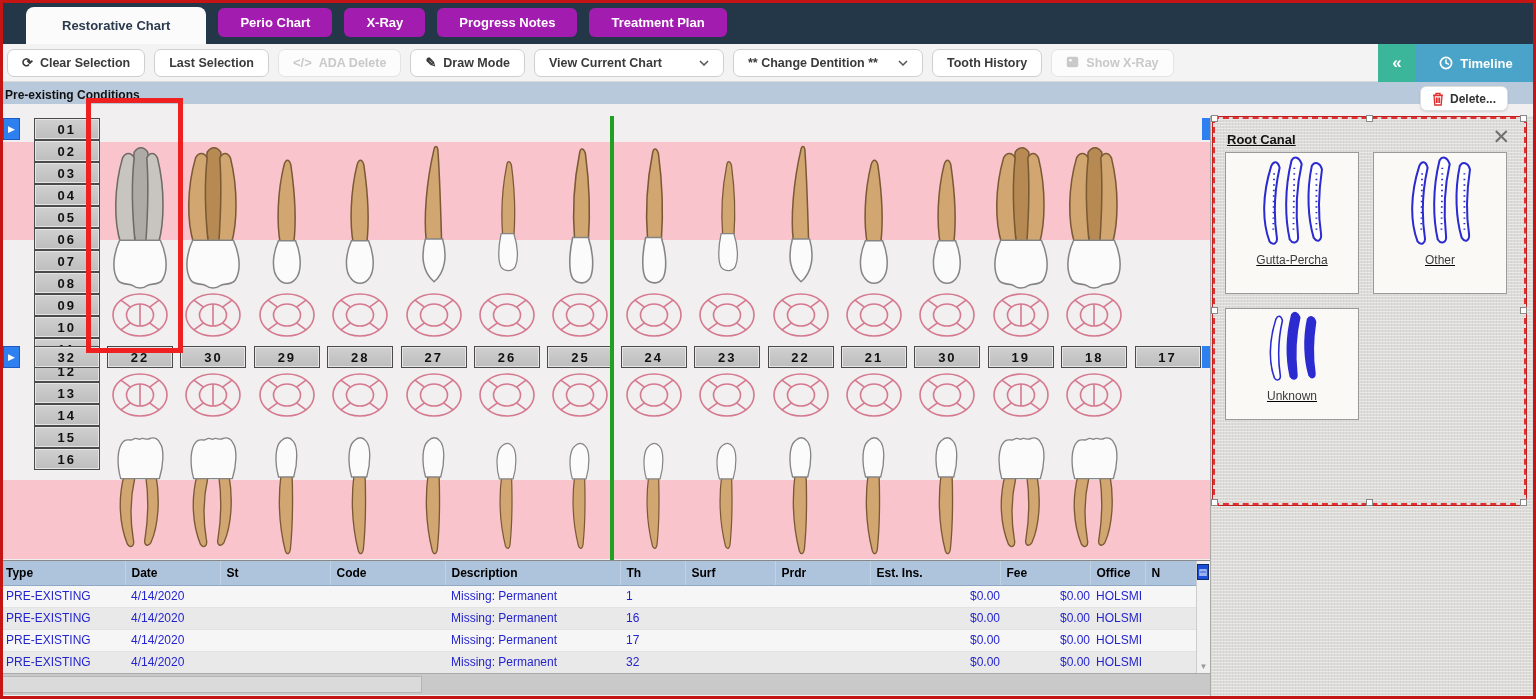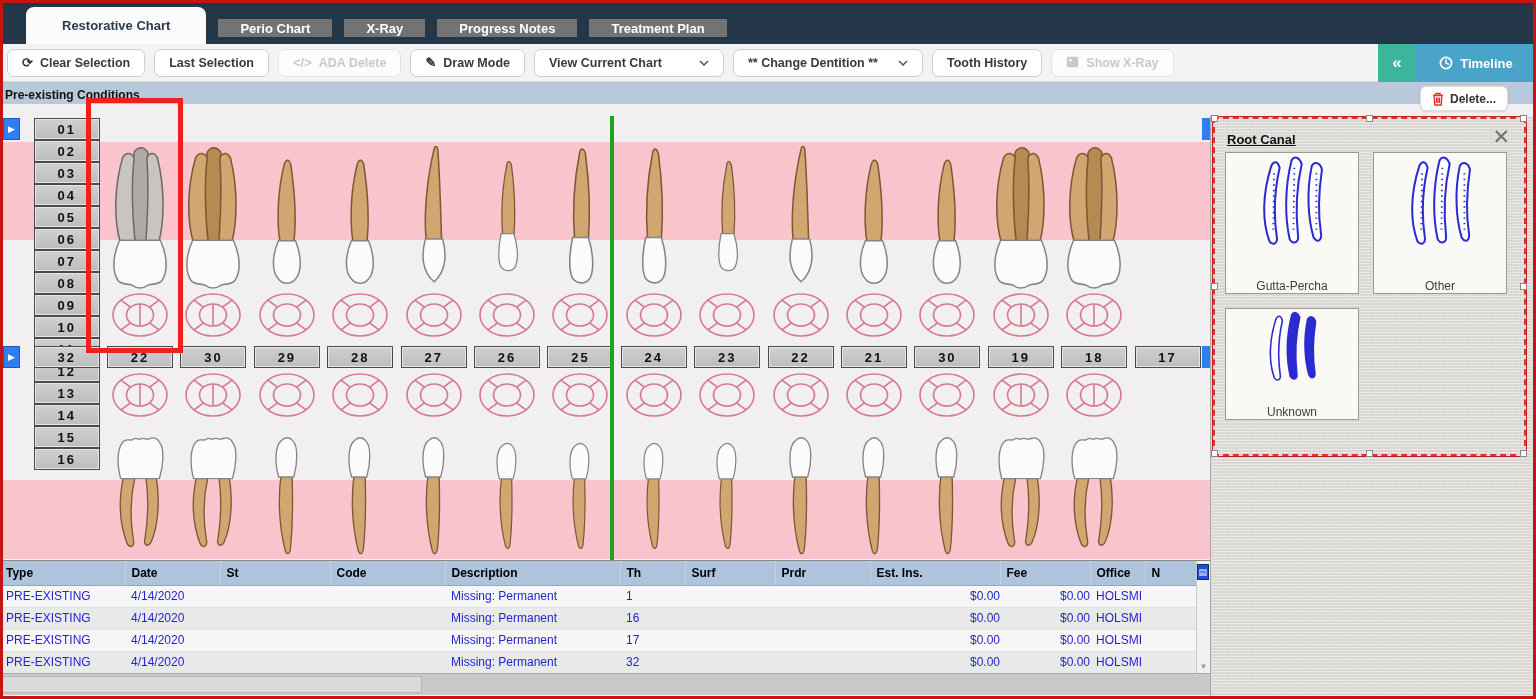--- a/index.html
+++ b/index.html
@@ -6,22 +6,22 @@
   html,body { width:1536px; height:699px; }
   body {
     position:relative; font-family:"Liberation Sans", sans-serif;
     background:#f1efef; overflow:hidden;
   }
   .frame { position:absolute; inset:0; border:3px solid #c41414; z-index:200; pointer-events:none; }
 
   
   .topbar { position:absolute; left:0; top:0; width:1536px; height:44px; background:#243748; }
   .tab-bar { position:absolute; left:26px; bottom:0; display:flex; align-items:flex-end; gap:12px; height:44px; }
-  .tab { height:18px; margin-bottom:7px; background:#737373; color:#fff; font-weight:bold; font-size:13px;
-         border-radius:0; display:flex; align-items:center; padding:0 22px; cursor:pointer; white-space:nowrap; }
+  .tab { height:29px; margin-bottom:7px; background:#a21caf; color:#fff; font-weight:bold; font-size:13px;
+         border-radius:6px; display:flex; align-items:center; padding:0 22px; cursor:pointer; white-space:nowrap; }
   .tab.active { height:37px; margin-bottom:0; background:#fbfbfb; color:#2b3a4d; border-radius:8px 8px 0 0; padding:0 36px; }
 
   
   .toolbar { position:absolute; left:0; top:44px; width:1536px; height:38px; background:#f3f3f3;
              border-bottom:1px solid #d9d9d9; display:flex; align-items:center; gap:9px; padding-left:7px; }
   .tbtn { height:28px; background:#fff; border:1px solid #cfcfcf; border-radius:7px; padding:0 14px;
           display:flex; align-items:center; gap:7px; font-weight:bold; font-size:12.5px; color:#3a3a3a; cursor:pointer; white-space:nowrap; }
   .tbtn.disabled { color:#c9c9c9; border-color:#e4e4e4; background:#fcfcfc; cursor:default; }
   .tbtn .ticon { font-size:13px; line-height:1; }
   .tbtn.dropdown { min-width:190px; justify-content:space-between; }
@@ -70,28 +70,28 @@
 
   
   .ann-tooth { position:absolute; left:86px; top:98px; width:97px; height:255px; border:5px solid #ee2020; z-index:60; pointer-events:none; }
 
   
   .side { position:absolute; left:1210px; top:116px; width:326px; height:580px;
           background-color:#dcdbd8;
           background-image:repeating-linear-gradient(0deg, rgba(255,255,255,.4) 0 1px, transparent 1px 3px),
                            repeating-linear-gradient(90deg, rgba(0,0,0,.035) 0 1px, transparent 1px 3px);
           border-left:1px solid #aaa; }
-  .rc-panel { position:absolute; left:2px; top:1px; width:313px; height:339px;
+  .rc-panel { position:absolute; left:2px; top:1px; width:313px; height:388px;
               border:2px dashed #e03030; outline:1px solid #c02020; }
   .handle { position:absolute; width:7px; height:7px; background:#fff; border:1px solid #888; z-index:70; }
   .rc-title { position:absolute; left:12px; top:13px; font-weight:bold; font-size:13px; color:#111; text-decoration:underline; }
   .rc-close { position:absolute; right:14px; top:7px; font-size:21px; color:#707070; cursor:pointer; line-height:1; }
   .rc-grid { position:absolute; left:10px; top:33px; width:292px; }
   .rc-card { position:absolute; background:#faf9f6; border:1px solid #9a9a9a; display:flex; flex-direction:column;
-             align-items:center; justify-content:space-between; gap:8px; cursor:pointer; }
+             align-items:center; justify-content:flex-start; gap:8px; cursor:pointer;text-decoration:underline; }
   .rc-card .lbl { font-size:12px; color:#3c3c3c; }
   .rc-c1 { left:0; top:0; width:134px; height:142px; }
   .rc-c2 { left:148px; top:0; width:134px; height:142px; }
   .rc-c3 { left:0; top:156px; width:134px; height:112px; }
 
   
   .table-zone { position:absolute; left:0; top:560px; width:1210px; height:134px; background:#fff; border-top:1px solid #888; font-size:12px; }
   table.grid { border-collapse:collapse; table-layout:fixed; width:1196px; }
   table.grid th { background:#aec3dc; color:#000; font-weight:bold; text-align:left; height:24px; padding:0 0 0 6px;
                   border-right:1px solid #c2d2e5; border-bottom:1px solid #8fa8c5; overflow:hidden; white-space:nowrap; }

